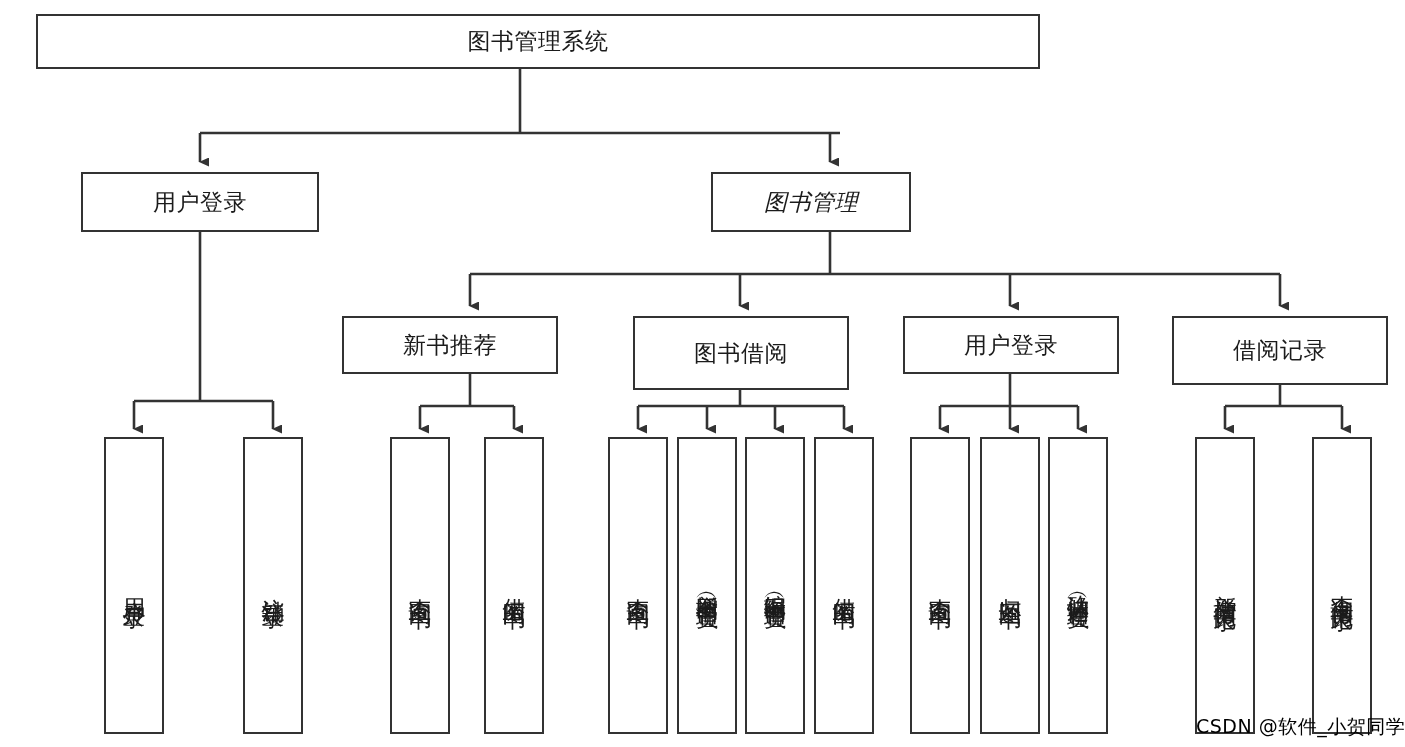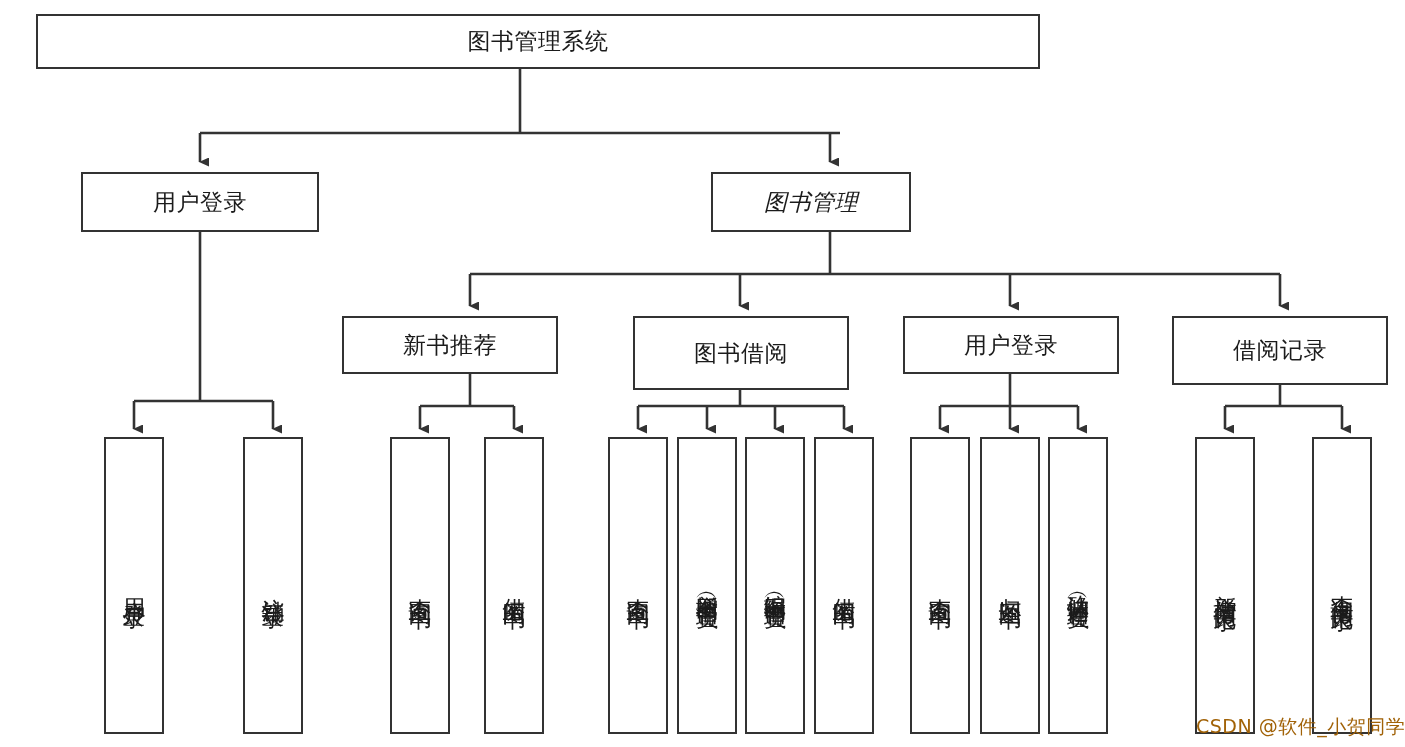--- a/index.html
+++ b/index.html
@@ -60,21 +60,21 @@
     line-height: 1.18;
     letter-spacing: 3px;
     white-space: nowrap;
   }
   .node.vert.long .label {
     font-size: 22px;
     letter-spacing: 2px;
   }
   .watermark {
     position: absolute;
-    color: #a16207;
+    color: #000000;
     font-size: 19px;
     letter-spacing: 0.5px;
     white-space: nowrap;
     user-select: none;
   }
 </style>
 </head>
 <body>
 
 <div id="canvas">

